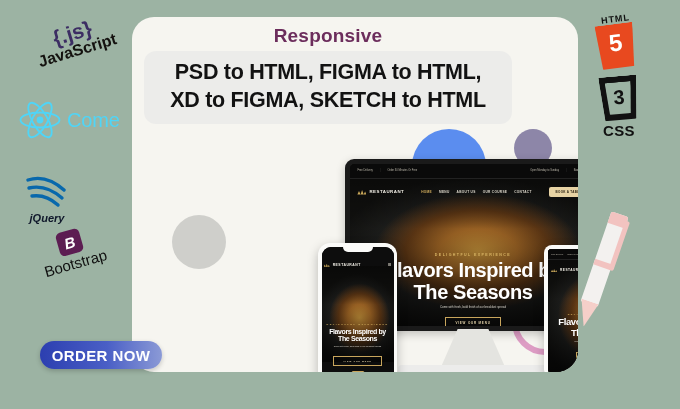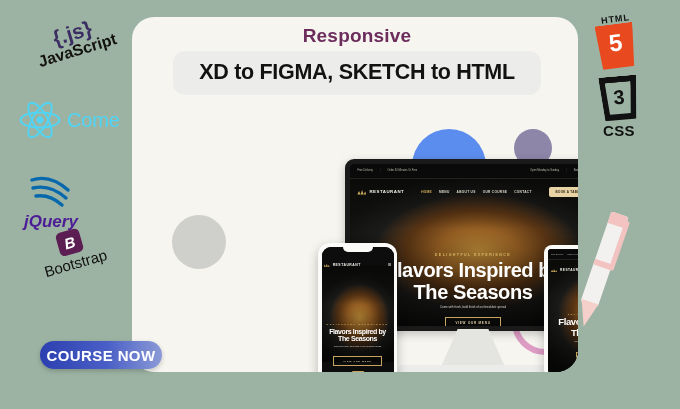--- a/index.html
+++ b/index.html
@@ -11,21 +11,21 @@
   }
   .stage{position:absolute;inset:0;background:#9cb3a3;overflow:hidden;}
 
   
   .card{
     position:absolute;left:132px;top:17px;width:446px;height:355px;
     background:#f6f5f0;border-radius:22px;overflow:hidden;
   }
 
   
-  .headline-wrap{position:absolute;left:0;top:0;width:392px;text-align:center;z-index:9;padding-left:29px;}
+  .headline-wrap{position:absolute;left:0;top:0;width:392px;text-align:center;z-index:9;}
   .resp-title{
     font-size:19px;font-weight:bold;color:#6c2d5c;letter-spacing:.2px;
     margin-top:8px;
   }
   .title-box{
     margin:4px 12px 0 12px;background:#ececea;border-radius:12px;
     padding:7px 6px 9px 6px;
   }
   .title-line{
     font-size:21.5px;font-weight:bold;color:#121212;line-height:1.32;
@@ -121,21 +121,21 @@
   .tb-screen{position:relative;width:100%;height:100%;background:#000;border-radius:4px;overflow:hidden;}
 
   
   .logo{position:absolute;}
   .js-wrap{left:34px;top:22px;transform:rotate(-17deg);text-align:center;}
   .js-braces{font-size:21px;font-weight:bold;color:#3c2d63;line-height:1;}
   .js-name{font-size:16px;font-weight:bold;color:#14120f;line-height:1.1;margin-top:-1px;}
   .react-wrap{left:18px;top:100px;display:flex;align-items:center;gap:5px;}
   .react-name{font-size:20px;color:#4fd5f7;font-weight:normal;letter-spacing:-.2px;}
   .jq-wrap{left:24px;top:176px;text-align:center;}
-  .jq-name{font-size:17px;font-weight:bold;font-style:italic;color:#4c1d95;margin-top:-2px;}
+  .jq-name{font-size:11px;font-weight:bold;font-style:italic;color:#0f172a;margin-top:-2px;}
   .bs-wrap{left:40px;top:230px;transform:rotate(-16deg);text-align:center;}
   .bs-badge{width:24px;height:24px;background:#5c1d52;border-radius:5px;margin:0 auto;
      display:flex;align-items:center;justify-content:center;}
   .bs-badge span{color:#fff;font-weight:bold;font-size:15px;font-style:italic;}
   .bs-name{font-size:15px;color:#101010;margin-top:1px;}
   .order-btn{position:absolute;left:40px;top:341px;width:122px;height:28px;border-radius:14px;
      background:linear-gradient(90deg,#2c3fb0 0%,#4a5fc6 55%,#8b9ad6 100%);
      display:flex;align-items:center;justify-content:center;
      box-shadow:0 2px 5px rgba(0,0,0,.2);}
   .order-btn span{color:#fff;font-weight:bold;font-size:15px;letter-spacing:.4px;}
@@ -180,20 +180,21 @@
     <div class="dots"></div>
     <div class="blob blob-grey"></div>
     <div class="blob blob-blue"></div>
     <div class="blob blob-purple"></div>
     <div class="blob blob-yellow"></div>
     <div class="blob-ring"></div>
 
     <div class="headline-wrap">
       <div class="resp-title">Responsive</div>
       <div class="title-box">
+        <div class="title-line">PSD to HTML, FIGMA to HTML,</div>
         <div class="title-line">XD to FIGMA, SKETCH to HTML</div>
       </div>
     </div>
 
     <div class="monitor">
       <div class="mon-bezel">
         <div class="mon-screen">
           <div class="site">
             <div class="hero-photo"></div>
 
@@ -324,21 +325,21 @@
   </div>
 
   <div class="logo bs-wrap">
     <div class="bs-badge">
       <span>B</span>
     </div>
     <div class="bs-name">Bootstrap</div>
   </div>
 
   <div class="order-btn">
-    <span>COURSE NOW</span>
+    <span>ORDER NOW</span>
   </div>
 
   <div class="html5">
     <div class="html5-label">HTML</div>
     <div class="shield h5">
       <div class="inner">
           <b>5</b>
         </div>
     </div>
   </div>

